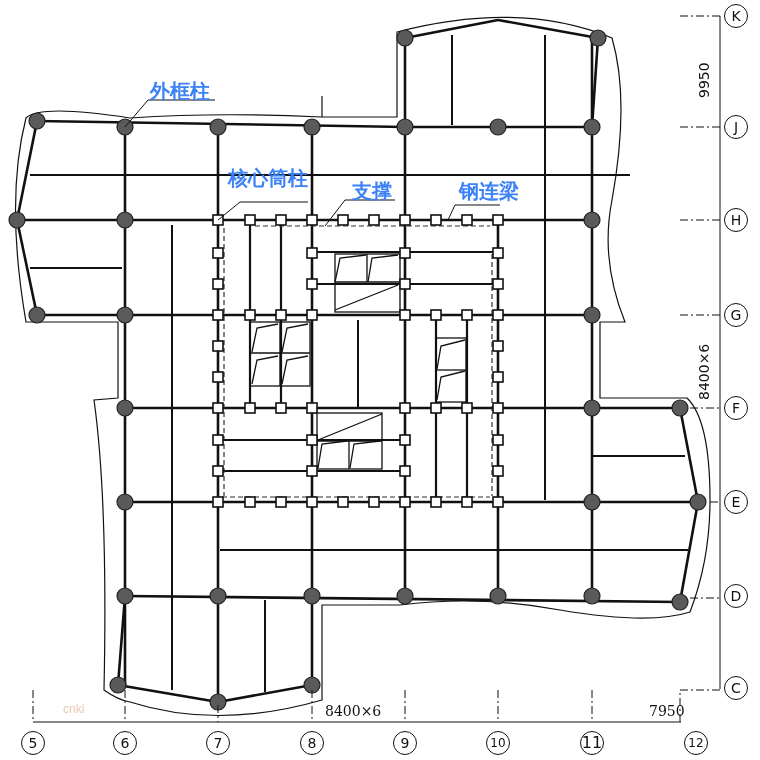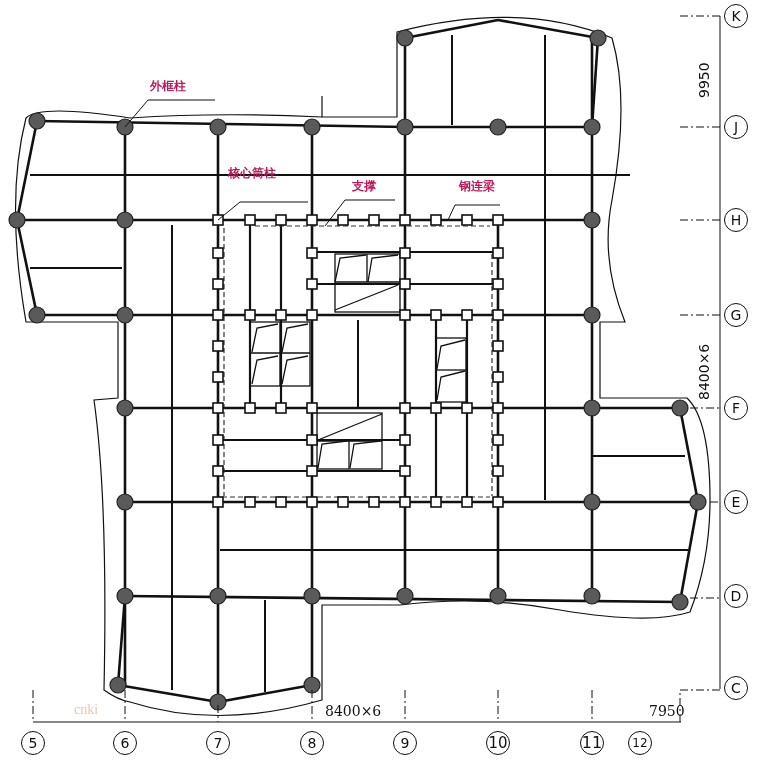--- a/index.html
+++ b/index.html
@@ -1,22 +1,22 @@
 <!DOCTYPE html>
 <html><head>
 <meta charset="utf-8">
 <style>
   html,body{margin:0;padding:0;background:#fff;}
   #stage{position:relative;width:760px;height:760px;overflow:hidden;background:#fff;}
   svg{position:absolute;left:0;top:0;}
-  .lbl{position:absolute;font-family:"DejaVu Sans",sans-serif;font-size:12px;font-weight:bold;color:#be185d;white-space:nowrap;}
+  .lbl{position:absolute;font-family:"DejaVu Sans",sans-serif;font-size:20px;font-weight:bold;color:#3b82f6;white-space:nowrap;}
   .dim{position:absolute;font-family:"DejaVu Serif",serif;font-size:14px;color:#111;white-space:nowrap;}
   .dimv{position:absolute;font-family:"DejaVu Sans",sans-serif;font-size:14px;color:#111;transform:rotate(-90deg);transform-origin:left top;white-space:nowrap;}
   .axis{position:absolute;width:22px;height:22px;border:1.3px solid #111;border-radius:50%;font-family:"DejaVu Sans",sans-serif;font-size:14px;line-height:22px;text-align:center;color:#111;background:#fff;box-sizing:content-box;}
-  .wm{position:absolute;font-family:Liberation Serif, serif;font-size:14px;color:#e8c7b5;margin-left:11px;}
+  .wm{position:absolute;font-family:Liberation Sans, sans-serif;font-size:12px;color:#e8c7b5;}
 </style>
 </head>
 <body>
 
 <div id="stage">
 <svg width="760" height="760" viewBox="0 0 760 760">
 
   <g fill="none" stroke="#111" stroke-width="1.2">
     <path d="M322,96 L322,117 Q220,112 130,118 Q40,104 26,118 Q5,200 26,322 L118,322 L118,398 L94,400 Q108,500 104,690 Q118,700 130,702 Q218,730 322,700 L322,605 L400,605 Q480,595 560,610 Q650,625 690,612 Q710,560 710,500 Q710,420 687,398 L600,398 L600,322 L625,322 Q600,260 612,200 Q630,100 612,38 Q520,0 397,32 L397,117 L322,117"></path>
   </g>
@@ -229,23 +229,23 @@
 <div class="dim" style="left:325px;top:703px;">8400×6</div>
 <div class="dim" style="left:615px;top:703px;margin-left:34px;">7950</div>
 <div class="dimv" style="left:696px;top:98px;">9950</div>
 <div class="dimv" style="left:696px;top:400px;">8400×6</div>
 
 <div class="axis" style="left:21px;top:731px;">5</div>
 <div class="axis" style="left:113px;top:731px;">6</div>
 <div class="axis" style="left:206px;top:731px;">7</div>
 <div class="axis" style="left:300px;top:731px;">8</div>
 <div class="axis" style="left:393px;top:731px;">9</div>
-<div class="axis" style="left:486px;top:731px;font-size:15px;">10</div>
+<div class="axis" style="left:486px;top:731px;font-size:12px;">10</div>
 <div class="axis" style="left:580px;top:731px;font-size:16px;">11</div>
-<div class="axis" style="left:628px;top:731px;font-size:12px;">12</div>
+<div class="axis" style="left:684px;top:731px;font-size:12px;">12</div>
 
 <div class="axis" style="left:724px;top:4px;">K</div>
 <div class="axis" style="left:724px;top:115px;">J</div>
 <div class="axis" style="left:724px;top:208px;">H</div>
 <div class="axis" style="left:724px;top:303px;">G</div>
 <div class="axis" style="left:724px;top:396px;">F</div>
 <div class="axis" style="left:724px;top:490px;">E</div>
 <div class="axis" style="left:724px;top:584px;">D</div>
 <div class="axis" style="left:724px;top:676px;">C</div>
 </div>

